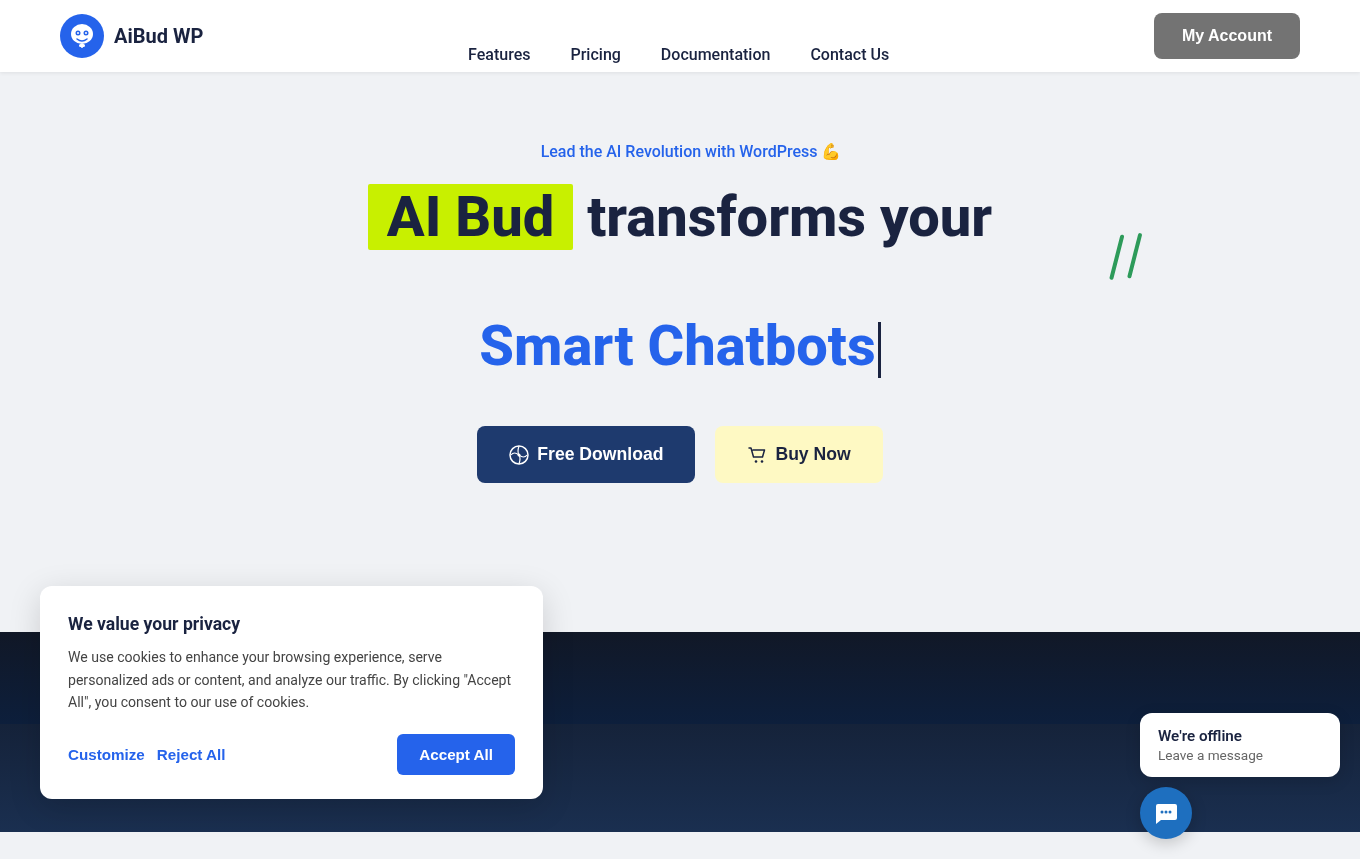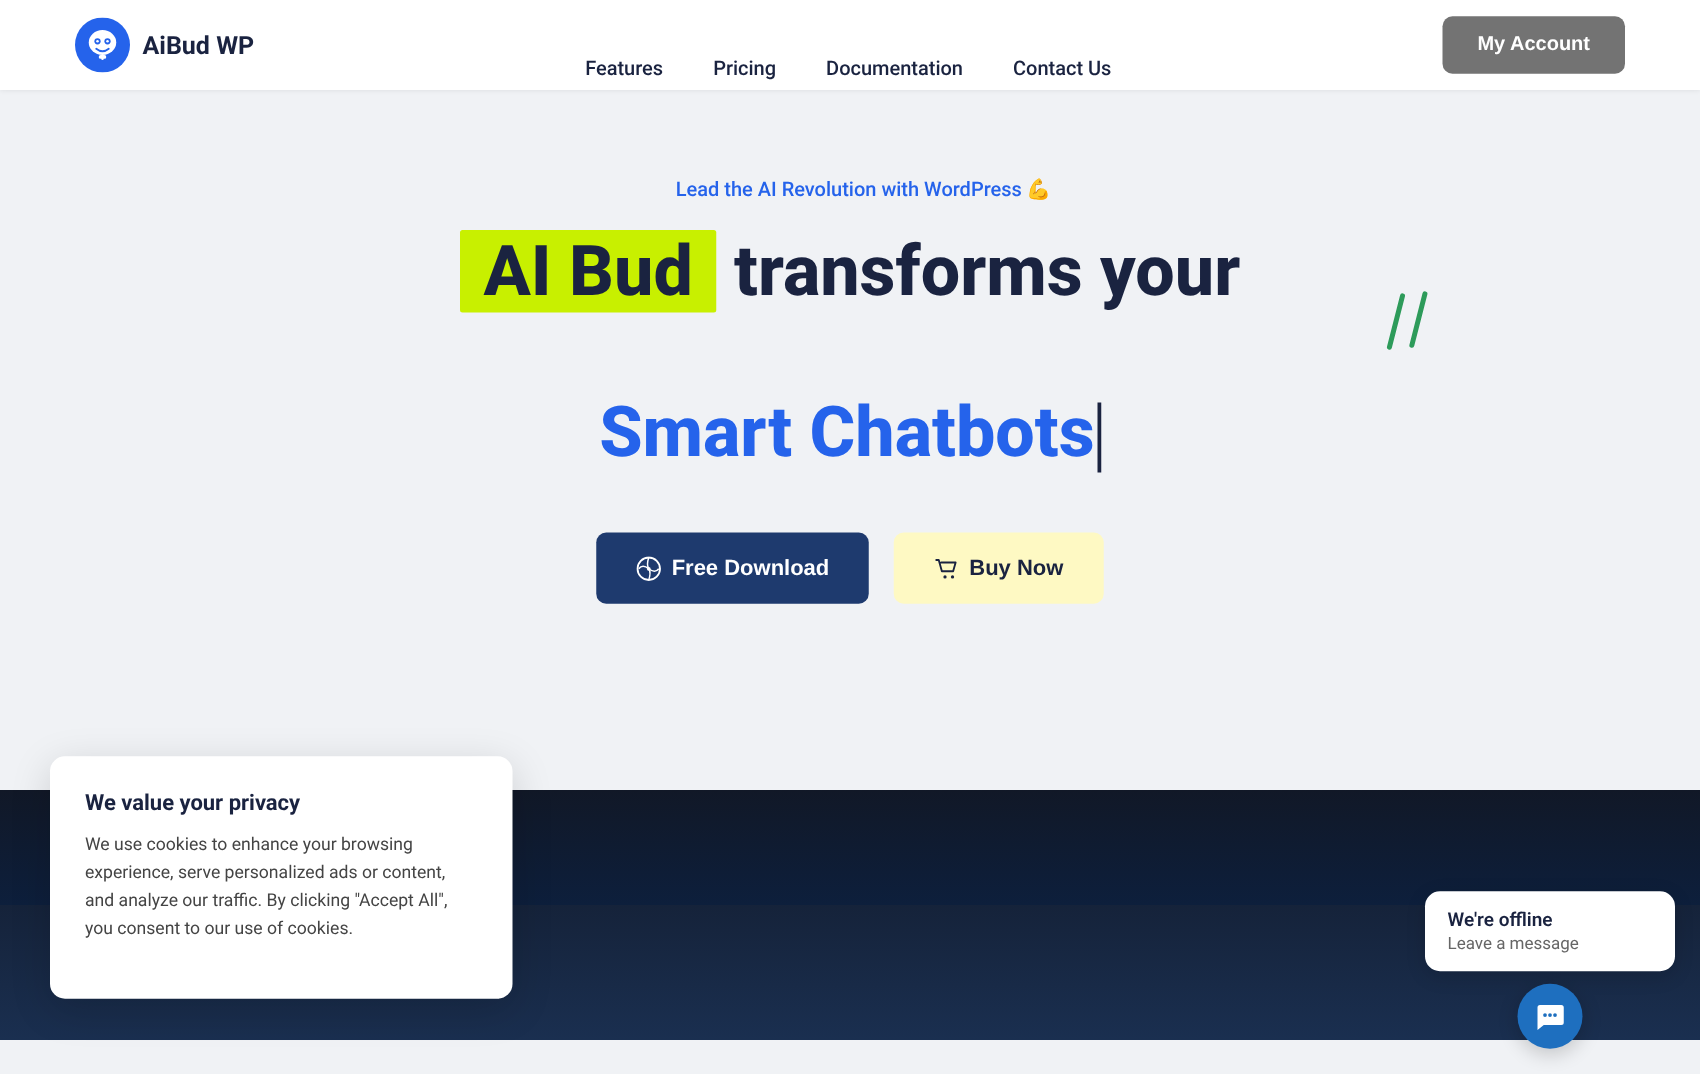--- a/index.html
+++ b/index.html
@@ -160,21 +160,21 @@
     }
 
     
     .cookie-banner {
       position: fixed;
       bottom: 60px;
       left: 40px;
       background: #fff;
       border-radius: 12px;
       padding: 28px 28px 24px;
-      width: 370px;
+      width: 503px;
       box-shadow: 0 8px 32px rgba(0,0,0,0.15);
       z-index: 200;
     }
     .cookie-title {
       font-size: 1.1rem;
       font-weight: 700;
       color: #1a2340;
       margin-bottom: 12px;
     }
     .cookie-text {
@@ -219,21 +219,21 @@
     }
 
     
     .chat-widget {
       position: fixed;
       bottom: 20px;
       right: 20px;
       z-index: 300;
       display: flex;
       flex-direction: column;
-      align-items: center;
+      align-items: flex-start;
       gap: 10px;
     }
     .chat-bubble {
       background: #fff;
       border-radius: 12px;
       padding: 14px 18px;
       box-shadow: 0 4px 16px rgba(0,0,0,0.14);
       min-width: 200px;
     }
     .chat-bubble-status {
@@ -357,20 +357,25 @@
       <path d="M17 25 Q22 29 27 25" stroke="#2563eb" stroke-width="1.5" fill="none" stroke-linecap="round"></path>
       <rect x="19" y="30" width="6" height="3" rx="1.5" fill="white"></rect>
     </svg>
     <span class="bottom-logo-text">AiBud WP</span>
   </div>
 </div>
 
 <div class="cookie-banner">
   <div class="cookie-title">We value your privacy</div>
   <div class="cookie-text">We use cookies to enhance your browsing experience, serve personalized ads or content, and analyze our traffic. By clicking "Accept All", you consent to our use of cookies.</div>
+  <div class="cookie-buttons">
+    <button class="btn-customize">Customize</button>
+    <button class="btn-reject">Reject All</button>
+    <button class="btn-accept-all">Accept All</button>
+  </div>
 </div>
 
 <div class="chat-widget">
   <div class="chat-bubble">
     <div class="chat-bubble-status">We're offline</div>
     <div class="chat-bubble-sub">Leave a message</div>
   </div>
   <div class="chat-button">
     <svg width="26" height="26" viewBox="0 0 26 26" fill="none">
       <path d="M4 4h18a2 2 0 0 1 2 2v12a2 2 0 0 1-2 2H8l-5 4V6a2 2 0 0 1 2-2z" fill="white"></path>

